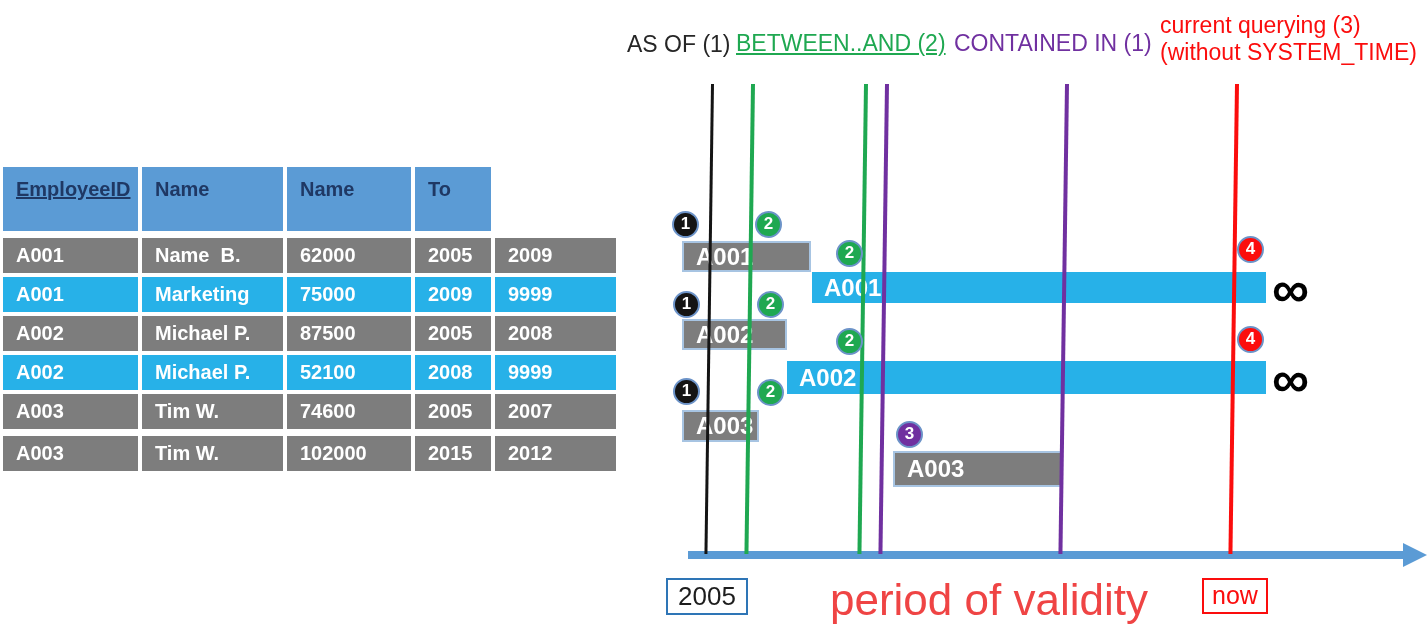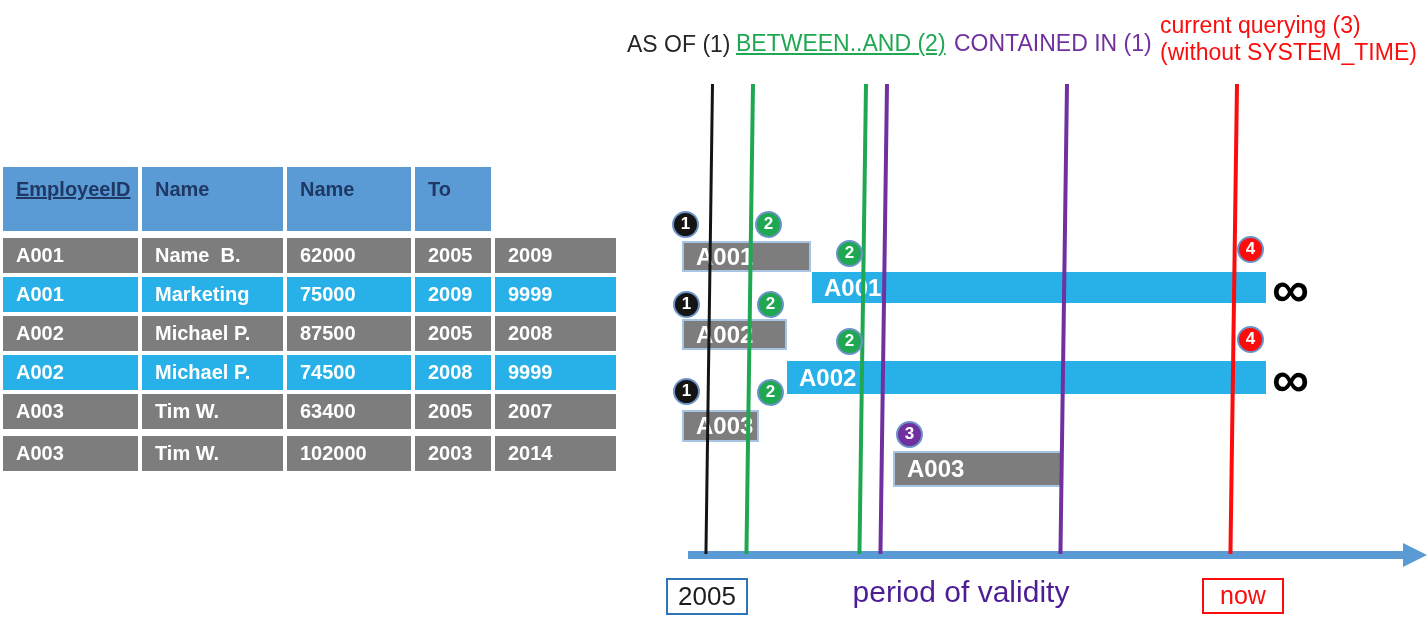--- a/index.html
+++ b/index.html
@@ -64,24 +64,24 @@
   .axis-head{position:absolute; left:1403px; top:543px; width:0; height:0; z-index:2;
         border-left:24px solid var(--axis_blue,#5B9BD5);
         border-top:12px solid transparent; border-bottom:12px solid transparent;}
   .year-box{
     position:absolute; left:666px; top:578px; width:82px; height:37px; box-sizing:border-box;
     border:2px solid var(--year_border,#2E75B6); color:#1d1d1d;
     font-size:26px; text-align:center; line-height:33px;
   }
   .axis-title{
     position:absolute; left:830px; top:575px; width:262px; text-align:center;
-    font-size:30px; color:#4c1d95; white-space:nowrap;
+    font-size:44px; color:#ef4444; white-space:nowrap;
   }
   .now-box{
-    position:absolute; left:1202px; top:578px; width:82px; height:36px; box-sizing:border-box;
+    position:absolute; left:1202px; top:578px; width:66px; height:36px; box-sizing:border-box;
     border:2px solid var(--red,#FB0D0D); color:var(--red,#FB0D0D);
     font-size:25px; text-align:center; line-height:31px;
   }
 </style>
 </head>
 <body>
 
 <div id="stage">
 
   <div class="emp-table">
@@ -109,37 +109,37 @@
         <div class="trow gray">
           <div class="tcell">A002</div>
           <div class="tcell">Michael P.</div>
           <div class="tcell">87500</div>
           <div class="tcell">2005</div>
           <div class="tcell">2008</div>
         </div>
         <div class="trow cyan">
           <div class="tcell">A002</div>
           <div class="tcell">Michael P.</div>
-          <div class="tcell">74500</div>
+          <div class="tcell">52100</div>
           <div class="tcell">2008</div>
           <div class="tcell">9999</div>
         </div>
         <div class="trow gray">
           <div class="tcell">A003</div>
           <div class="tcell">Tim W.</div>
-          <div class="tcell">63400</div>
+          <div class="tcell">74600</div>
           <div class="tcell">2005</div>
           <div class="tcell">2007</div>
         </div>
         <div class="trow gray last">
           <div class="tcell">A003</div>
           <div class="tcell">Tim W.</div>
           <div class="tcell">102000</div>
-          <div class="tcell">2003</div>
-          <div class="tcell">2014</div>
+          <div class="tcell">2015</div>
+          <div class="tcell">2012</div>
         </div>
       </div>
   </div>
 
   <div>
 
     <div class="toplabel lbl-asof">AS OF (1)</div>
     <div class="toplabel lbl-between">BETWEEN..AND (2)</div>
     <div class="toplabel lbl-contained">CONTAINED IN (1)</div>
     <div class="toplabel lbl-current">

